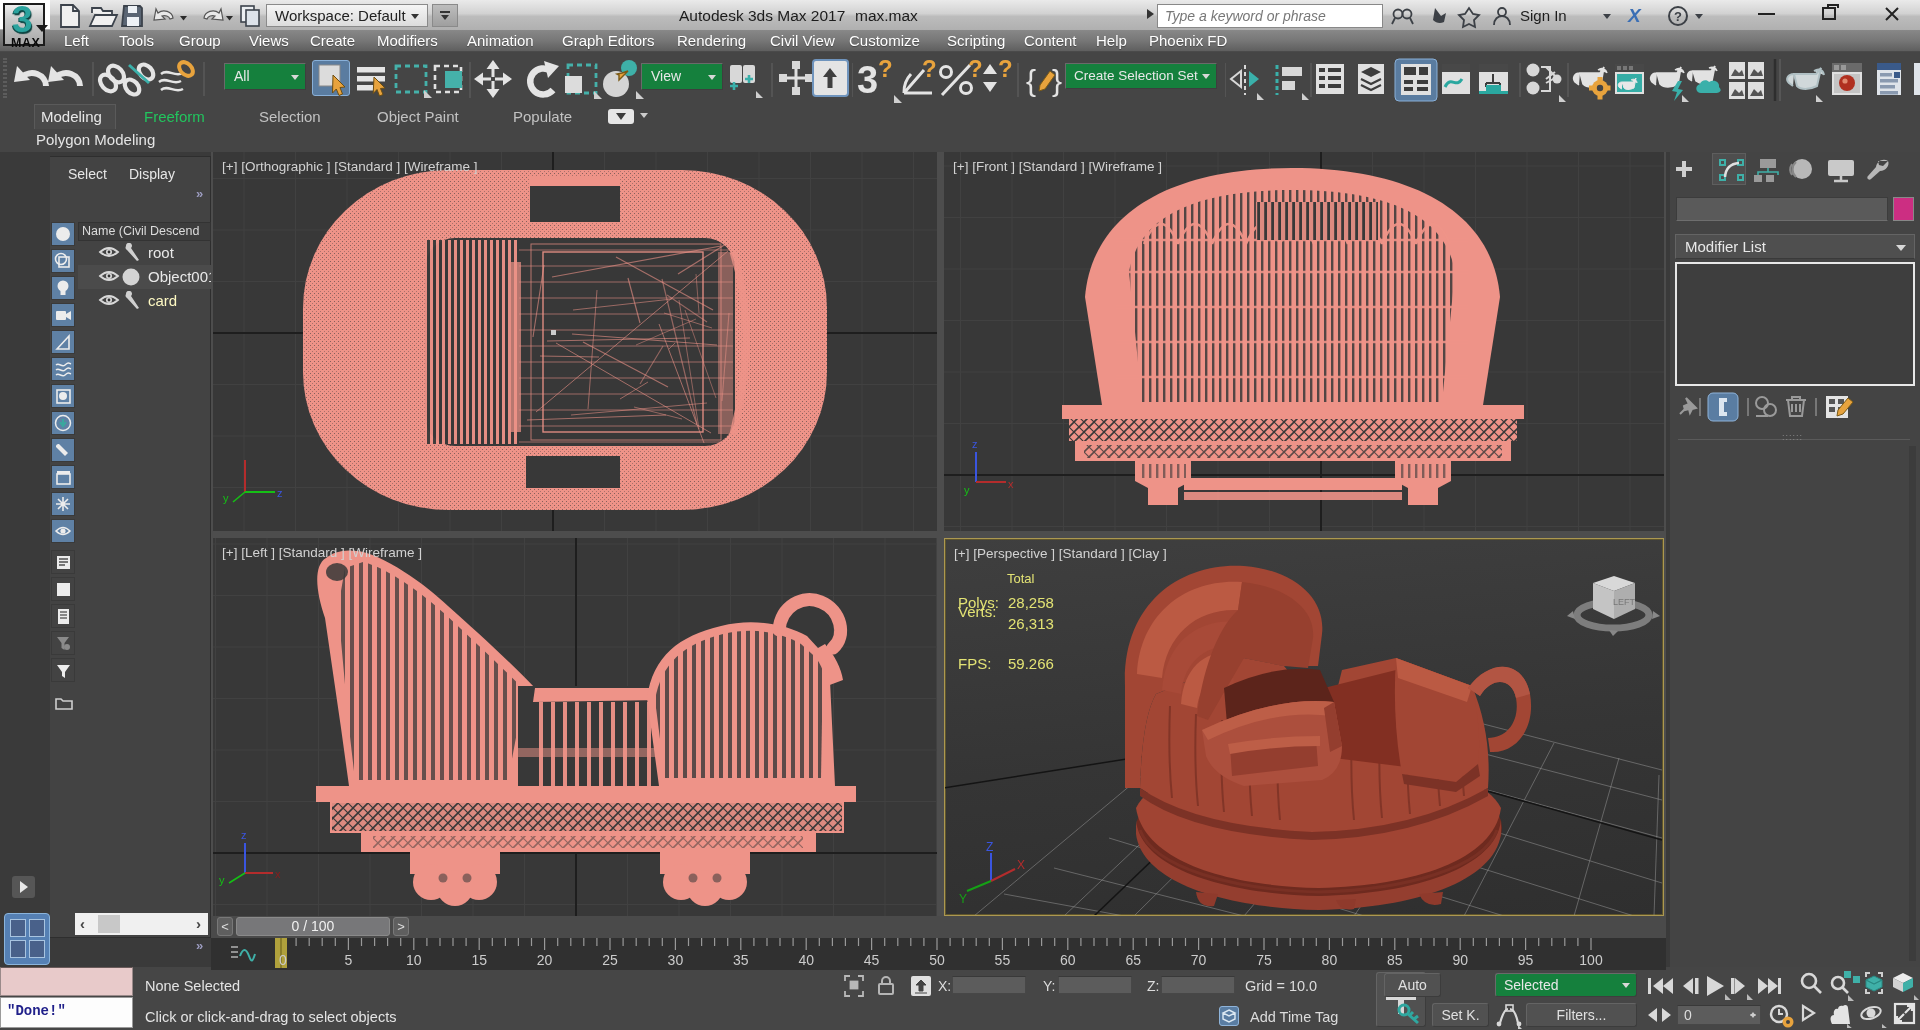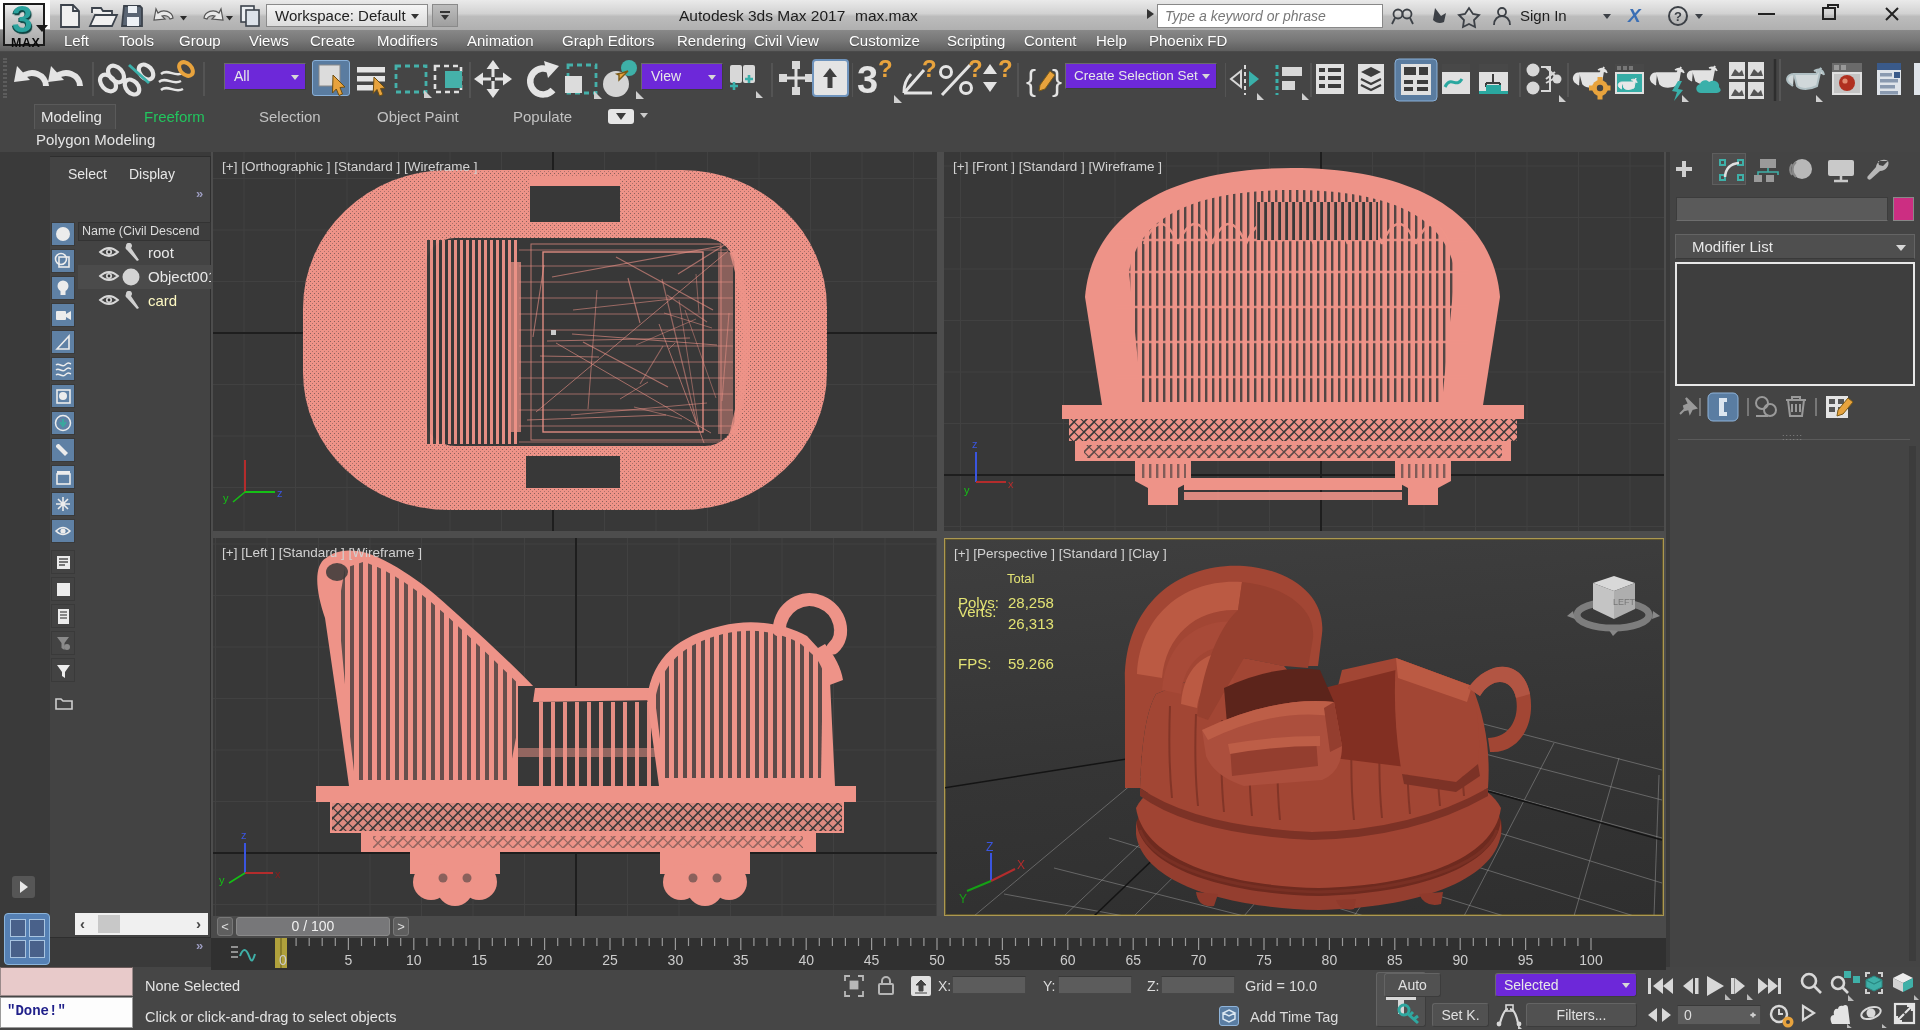--- a/index.html
+++ b/index.html
@@ -10,21 +10,21 @@
   background:linear-gradient(#eaeaea,#d2d2d2 45%,#bcbcbc 55%,#b0b0b0)}
 #menubar{left:0;top:30px;width:1920px;height:22px;
   background:linear-gradient(#888,#777 50%,#666 85%,#5f5f5f);
   border-bottom:1px solid #4a4a4a}
 .menu{color:#fff;font-size:15px;top:32px;text-shadow:0 1px 1px rgba(0,0,0,.35)}
 #logo{left:3px;top:3px;width:42px;height:43px;z-index:5;
   background:linear-gradient(#efefef,#c9c9c9 40%,#a8a8a8);
   border:2px solid #1c1c1c}
 .rtab{position:absolute;top:104px;height:25px;line-height:25px;color:#c2c2c2;font-size:15px}
 
-.combo{position:absolute;background:#6d28d9;border:1px solid #6a6a6a;
+.combo{position:absolute;background:#15803d;border:1px solid #6a6a6a;
   border-bottom-color:#3e3e3e;border-right-color:#3e3e3e;color:#e8e8e8;font-size:14px}
 .combo .arr{position:absolute;right:6px;top:50%;margin-top:-2px;width:0;height:0;
   border:4px solid transparent;border-top:5px solid #d8d8d8}
 .hl{background:#5a7ca0;border:1px solid #89b0d8;border-radius:3px}
 
 #lstrip{left:0;top:152px;width:211px;height:815px;background:#3a3a3a}
 #explorer{left:50px;top:156px;width:161px;height:782px;background:#434343;border:1px solid #2e2e2e;border-left:none}
 .exicon{position:absolute;left:1px;width:24px;height:24px;background:#5f81a5;border:1px solid #3a3a3a}
 .exicon.off{background:#434343}
 
@@ -113,21 +113,21 @@
   </svg>
 <div class="menu txt" style="left:64px">Left</div>
 <div class="menu txt" style="left:119px">Tools</div>
 <div class="menu txt" style="left:179px">Group</div>
 <div class="menu txt" style="left:249px">Views</div>
 <div class="menu txt" style="left:310px">Create</div>
 <div class="menu txt" style="left:377px">Modifiers</div>
 <div class="menu txt" style="left:467px">Animation</div>
 <div class="menu txt" style="left:562px">Graph Editors</div>
 <div class="menu txt" style="left:677px">Rendering</div>
-<div class="menu txt" style="left:754px">Civil View</div>
+<div class="menu txt" style="left:770px">Civil View</div>
 <div class="menu txt" style="left:849px">Customize</div>
 <div class="menu txt" style="left:947px">Scripting</div>
 <div class="menu txt" style="left:1024px">Content</div>
 <div class="menu txt" style="left:1096px">Help</div>
 <div class="menu txt" style="left:1149px">Phoenix FD</div>
 <div class="abs" style="left:3px;top:58px;width:3px;height:40px;border-left:2px dotted #5d5d5d;border-right:2px dotted #5d5d5d"></div>
 
     <svg class="abs" style="left:0px;top:57px" width="640" height="46" viewBox="0 0 640 46">
 
     <g transform="translate(64,0) scale(-1,1)">
@@ -939,21 +939,21 @@
       <g fill="#b8b8b8">
       <circle cx="132" cy="16" r="10"></circle>
     </g>
     <path d="M126 9 a10 10 0 0 0 0 15 M122 11 a10 10 0 0 0 0 11" stroke="#888" stroke-width="2" fill="none"></path>
       <rect x="158" y="7" width="26" height="16" rx="2" fill="#c9c9c9"></rect>
     <path d="M171 23 v5 m-7 0 h14" stroke="#c9c9c9" stroke-width="2.5"></path>
       <path d="M218 8 c-5-3-11 0-12 6 l-8 9 c-2 2 1 5 3 3 l9-8 c6 0 10-6 8-10 l-5 5 -4-1 -1-4 z" fill="#b8b8b8"></path>
     </svg>
 <div class="abs" style="left:1676px;top:197px;width:212px;height:24px;background:#5a5a5a;border:1px solid #3c3c3c;border-bottom-color:#6e6e6e"></div>
 <div class="abs" style="left:1893px;top:197px;width:21px;height:24px;background:#cc2e82;border:1px solid #888"></div>
-<div class="abs" style="left:1675px;top:234px;width:240px;height:25px;background:#4f4f4f;border:1px solid #646464;border-bottom-color:#3a3a3a;color:#e8e8e8;font-size:15px;line-height:23px;padding-left:16px">Modifier List<span style="position:absolute;right:8px;top:10px;width:0;height:0;border:5px solid transparent;border-top:6px solid #d8d8d8"></span></div>
+<div class="abs" style="left:1675px;top:234px;width:240px;height:25px;background:#4f4f4f;border:1px solid #646464;border-bottom-color:#3a3a3a;color:#e8e8e8;font-size:15px;line-height:23px;padding-left:9px">Modifier List<span style="position:absolute;right:8px;top:10px;width:0;height:0;border:5px solid transparent;border-top:6px solid #d8d8d8"></span></div>
 <div class="abs" style="left:1675px;top:262px;width:240px;height:124px;background:#3e3e3e;border:2px solid #e8e8e8"></div>
 <svg class="abs" style="left:1670px;top:390px" width="250" height="34" viewBox="0 0 250 34">
       <path d="M10 24 l8-8 m-2-8 l10 10 -4 1 -2 4 -1-4 -4 1 -1-4 5-2 z" stroke="#9a9a9a" stroke-width="2" fill="#9a9a9a"></path>
       <line x1="30" y1="8" x2="30" y2="26" stroke="#777" stroke-width="2"></line>
       <rect x="38" y="3" width="30" height="28" rx="5" fill="#5a7da2" stroke="#8fb4da"></rect>
       <path d="M49 8 h8 v4 h-3 v10 h3 v4 h-8 z" fill="#dce6f0"></path>
       <line x1="78" y1="8" x2="78" y2="26" stroke="#777" stroke-width="2"></line>
       <g fill="none" stroke="#9a9a9a" stroke-width="2">
       <circle cx="92" cy="13" r="6"></circle>
       <circle cx="100" cy="20" r="6"></circle>

